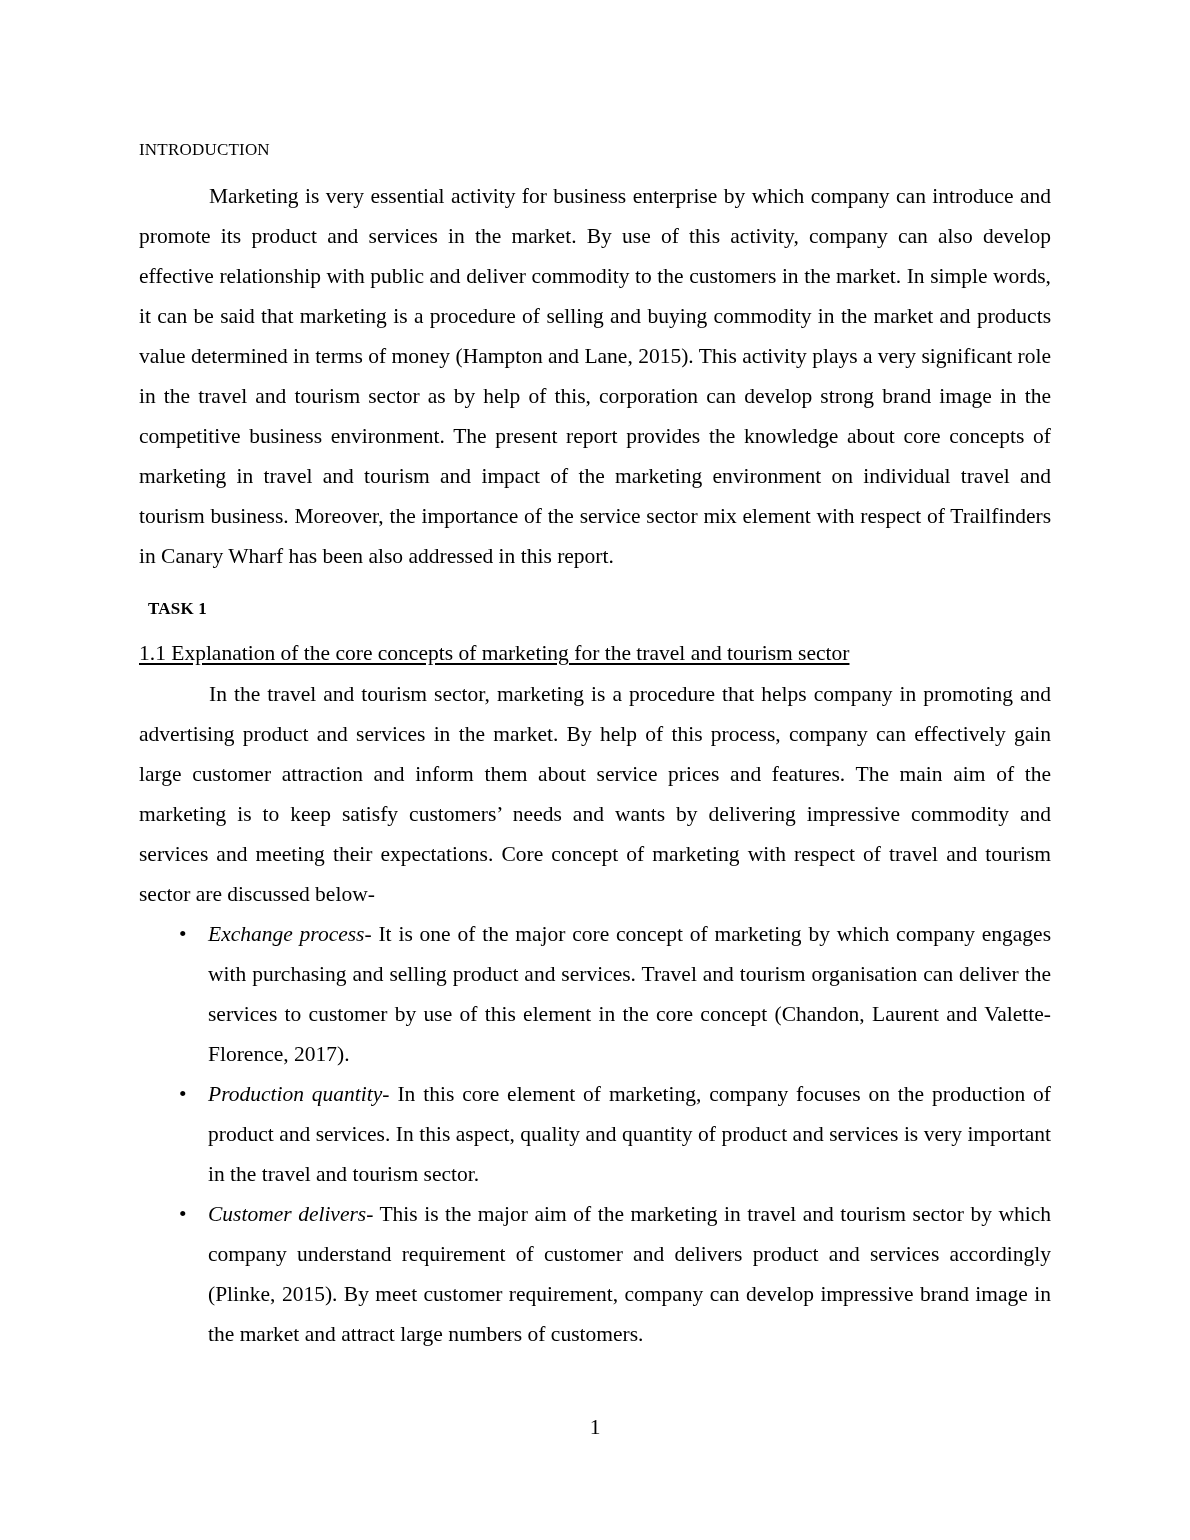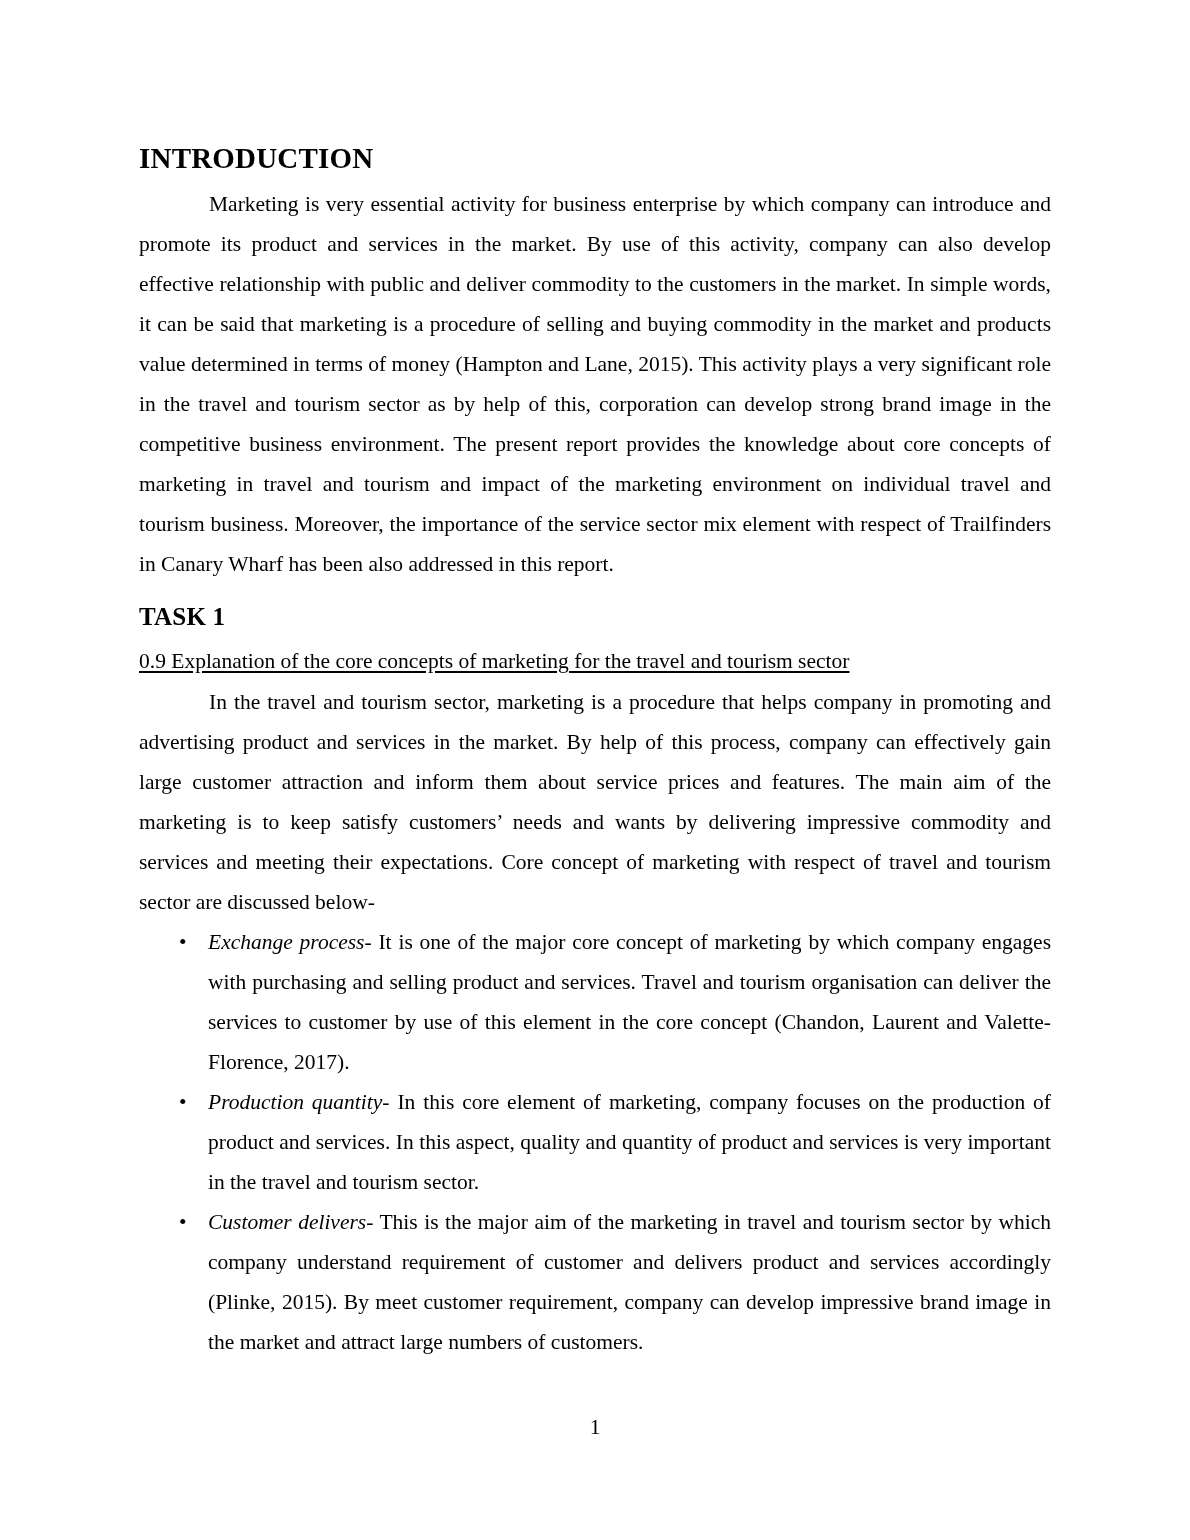--- a/index.html
+++ b/index.html
@@ -17,30 +17,30 @@
     font-family: "Liberation Serif", "DejaVu Serif", serif;
     color: #000000;
   }
   .content {
     position: absolute;
     left: 139px;
     top: 133px;
     width: 912px;
   }
   h1.doc-heading {
-    font-size: 29px;
-    font-weight: bold;
-    margin: 8px 0 9px 0;
+    font-size: 17px;
+    font-weight: normal;
+    margin: 0 0 9px 0;
     line-height: 34px;
     letter-spacing: 0.2px;
   }
   h1.task-heading {
-    font-size: 25px;
+    font-size: 17px;
     font-weight: bold;
-    margin: 14px 0 6px 0;
+    margin: 14px 0 6px 9px;
     line-height: 38px;
     letter-spacing: 0.2px;
   }
   .sub-heading {
     font-size: 21.5px;
     line-height: 38px;
     text-decoration: underline;
     text-underline-offset: 3px;
     margin: 0 0 2px 0;
   }
@@ -94,21 +94,21 @@
 
 <div class="page">
   <div class="content">
 
     <h1 class="doc-heading">INTRODUCTION</h1>
 
     <p class="body-par">Marketing is very essential activity for business enterprise by which company can introduce and promote its product and services in the market. By use of this activity, company can also develop effective relationship with public and deliver commodity to the customers in the market. In simple words, it can be said that marketing is a procedure of selling and buying commodity in the market and products value determined in terms of money (Hampton and Lane, 2015). This activity plays a very significant role in the travel and tourism sector as by help of this, corporation can develop strong brand image in the competitive business environment. The present report provides the knowledge about core concepts of marketing in travel and tourism and impact of the marketing environment on individual travel and tourism business. Moreover, the importance of the service sector mix element with respect of Trailfinders in Canary Wharf has been also addressed in this report.</p>
 
     <h1 class="task-heading">TASK 1</h1>
 
-    <div class="sub-heading">0.9 Explanation of the core concepts of marketing for the travel and tourism sector</div>
+    <div class="sub-heading">1.1 Explanation of the core concepts of marketing for the travel and tourism sector</div>
 
     <p class="body-par">In the travel and tourism sector, marketing is a procedure that helps company in promoting and advertising product and services in the market. By help of this process, company can effectively gain large customer attraction and inform them about service prices and features. The main aim of the marketing is to keep satisfy customers’ needs and wants by delivering impressive commodity and services and meeting their expectations. Core concept of marketing with respect of travel and tourism sector are discussed below-</p>
 
     <ul class="bullets">
       <li>
         <span class="bullet-dot">•</span>
         <span class="lead"> Exchange process</span><span>- It is one of the major core concept of marketing by which company engages with purchasing and selling product and services. Travel and tourism organisation can deliver the services to customer by use of this element in the core concept (Chandon,  Laurent and Valette-Florence,  2017).</span>
       </li>
       <li>
         <span class="bullet-dot">•</span>

